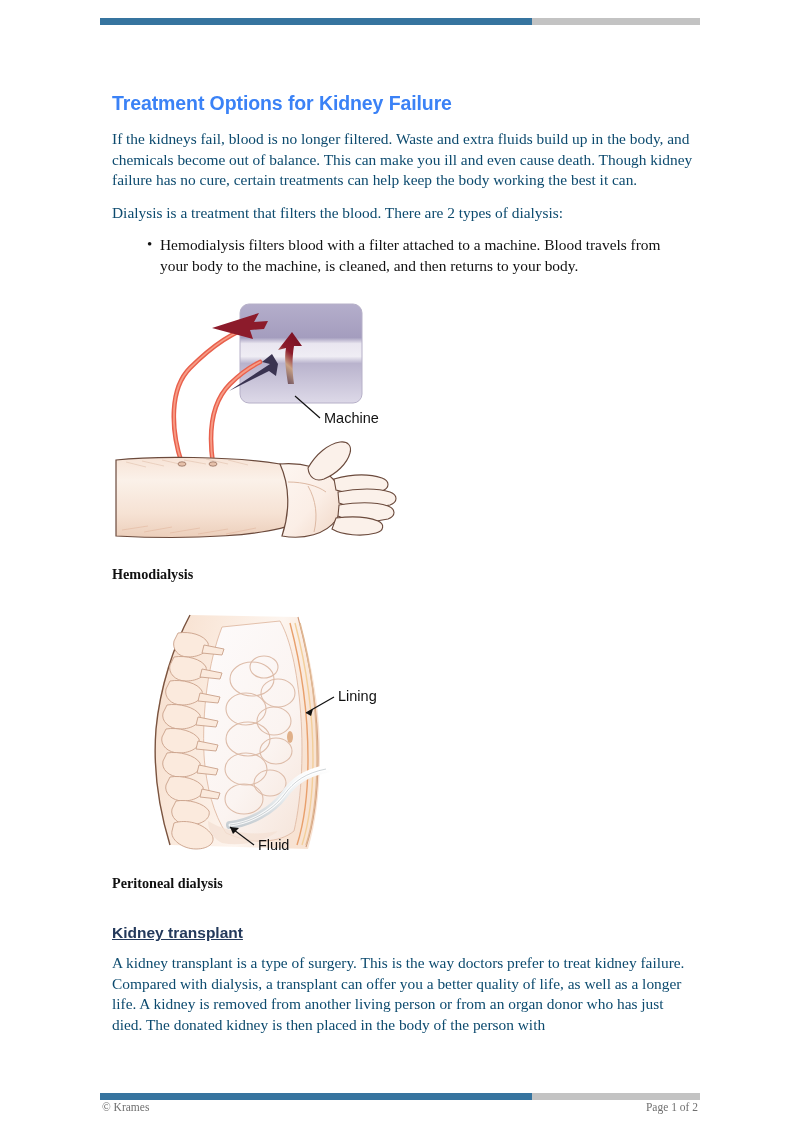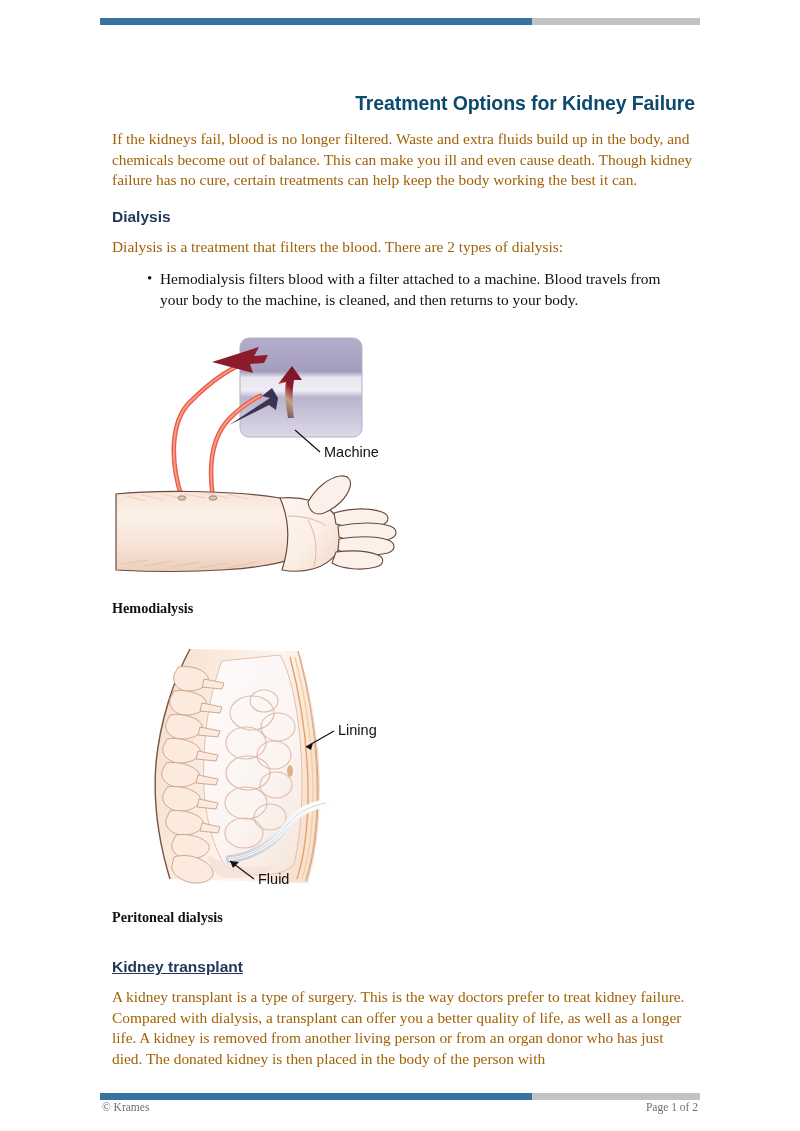--- a/index.html
+++ b/index.html
@@ -48,39 +48,38 @@
     position: absolute;
     left: 112px;
     top: 92px;
     width: 583px;
   }
 
   h1.doc-title {
     font-family: "Liberation Sans", sans-serif;
     font-size: 19.5px;
     font-weight: bold;
-    color: #0c4a6e;
+    color: #3b82f6;
     margin: 0 0 14px 0;
     letter-spacing: -0.1px;
-    text-align: right;
   }
 
   h2.section-title {
     font-family: "Liberation Sans", sans-serif;
     font-size: 15.5px;
     font-weight: bold;
     color: #23395b;
     margin: 17px 0 11px 0;
   }
 
   p.body-text {
     font-family: "Liberation Serif", serif;
     font-size: 15.4px;
     line-height: 20.5px;
-    color: #a16207;
+    color: #0c4a6e;
     margin: 0 0 12px 0;
     text-align: left;
   }
 
   ul.bullets {
     margin: 6px 0 0 0;
     padding-left: 35px;
     list-style: none;
   }
   ul.bullets li {
@@ -142,21 +141,20 @@
   <div class="rule-bar header">
     <div class="fill" style="width: 72%;"></div>
   </div>
 
   <div class="content">
 
     <h1 class="doc-title">Treatment Options for Kidney Failure</h1>
 
     <p class="body-text">If the kidneys fail, blood is no longer filtered. Waste and extra fluids build up in the body, and chemicals become out of balance. This can make you ill and even cause death. Though kidney failure has no cure, certain treatments can help keep the body working the best it can.</p>
 
-    <h2 class="section-title">Dialysis</h2>
 
     <p class="body-text">Dialysis is a treatment that filters the blood. There are 2 types of dialysis:</p>
 
     <ul class="bullets">
       <li>Hemodialysis filters blood with a filter attached to a machine. Blood travels from your body to the machine, is cleaned, and then returns to your body.</li>
     </ul>
 
     <div class="figure" style="margin-top:20px;height:252px;">
       <svg width="320" height="252" viewBox="0 0 320 252">
         <defs>

